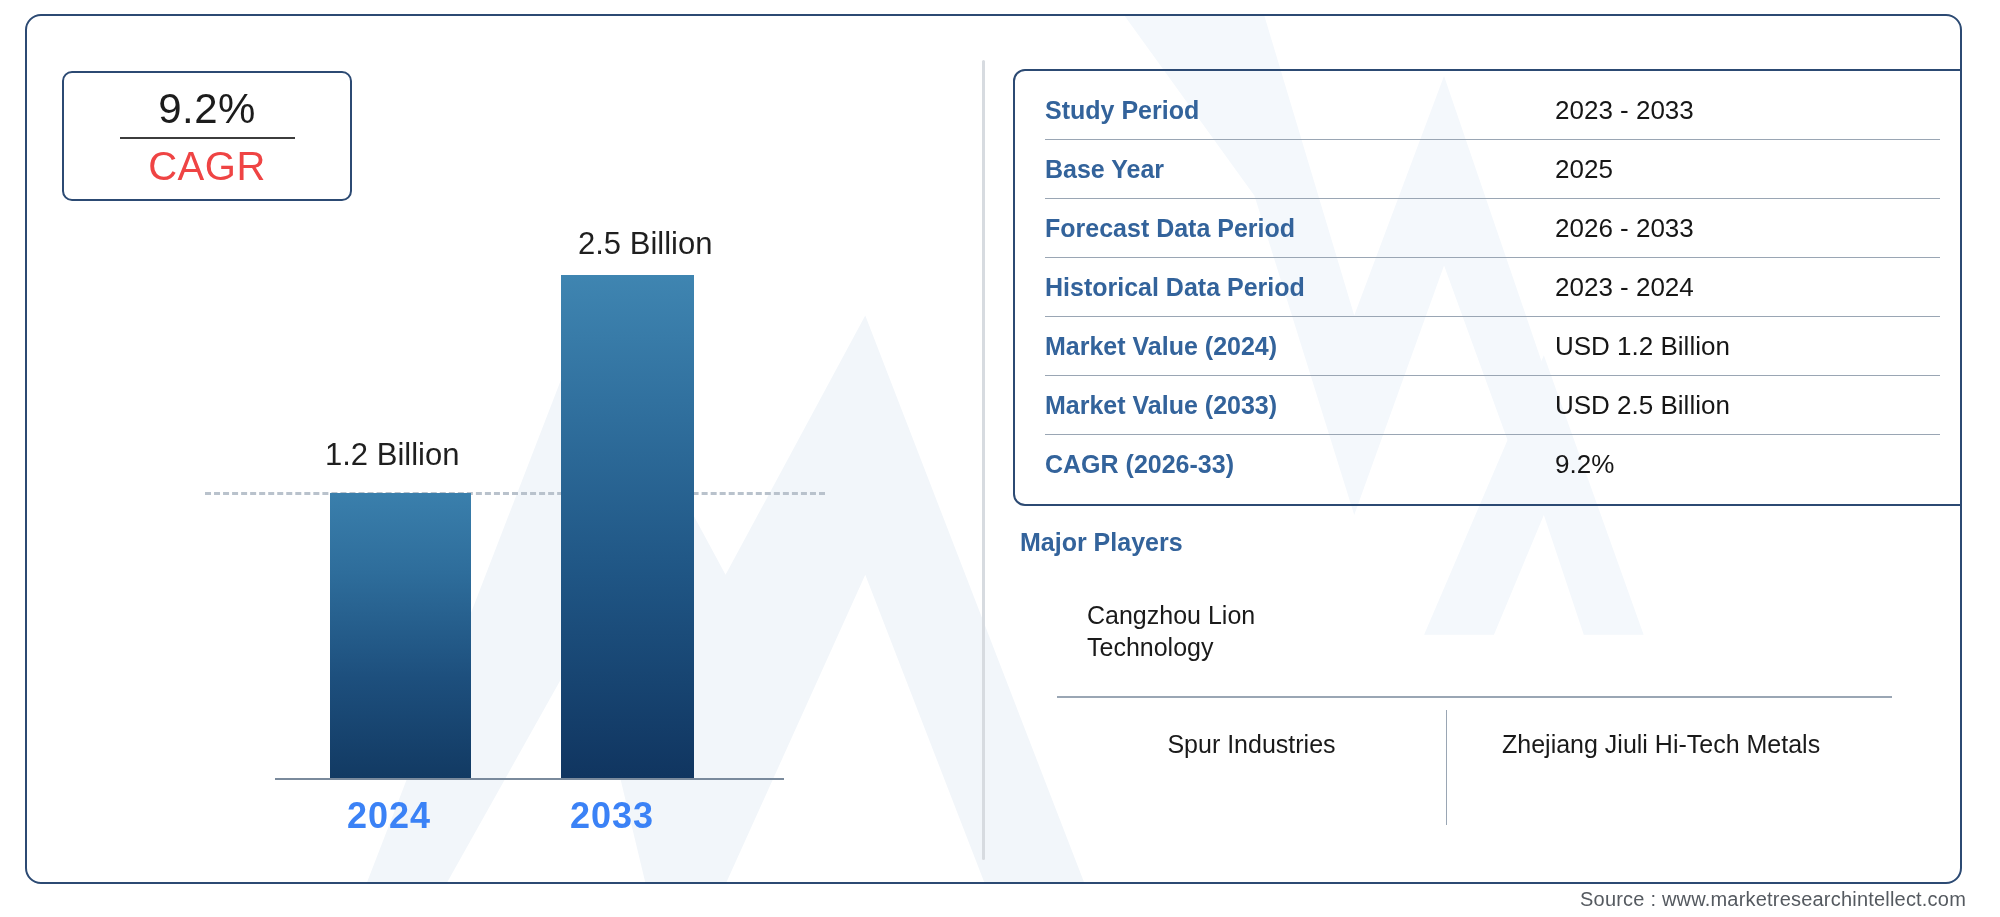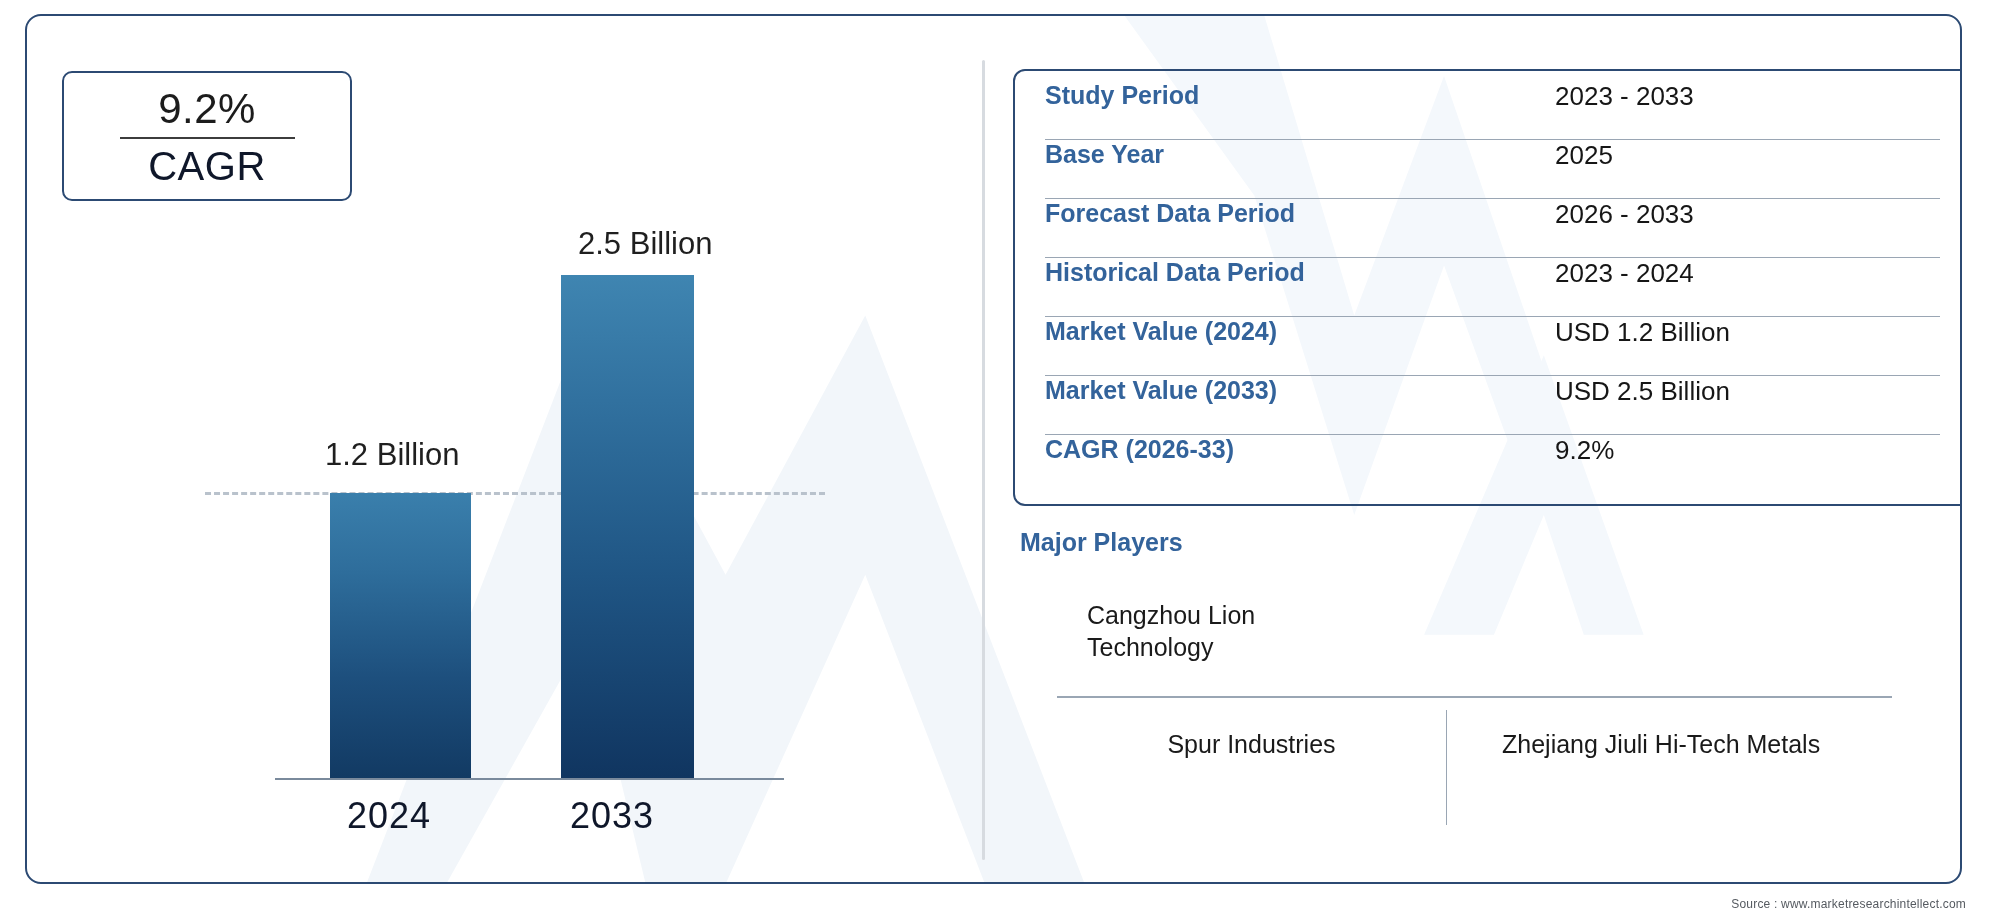--- a/index.html
+++ b/index.html
@@ -72,21 +72,21 @@
     letter-spacing: 0.5px;
   }
   .cagr-rule {
     width: 175px;
     height: 2px;
     background: #3c3c3c;
     margin: 2px 0 4px 0;
   }
   .cagr-label {
     font-size: 40px;
-    color: #0f172a;
+    color: #ef4444;
     line-height: 46px;
     letter-spacing: 0.5px;
   }
 
   
   .chart {
     position: absolute;
     left: 0;
     top: 0;
     width: 930px;
@@ -135,22 +135,22 @@
     font-size: 31px;
     color: #1f1f1f;
     white-space: nowrap;
   }
   .label-2024 { left: 298px; top: 421px; }
   .label-2033 { left: 551px; top: 210px; }
 
   .axis-label {
     position: absolute;
     font-size: 36px;
-    font-weight: normal;
-    color: #0f172a;
+    font-weight: bold;
+    color: #3b82f6;
     letter-spacing: 1px;
   }
   .axis-2024 { left: 320px; top: 779px; }
   .axis-2033 { left: 543px; top: 779px; }
 
   
   .divider {
     position: absolute;
     left: 955px;
     top: 44px;
@@ -176,20 +176,21 @@
     width: 959px;
     height: 437px;
     border: 2px solid #2c4a73;
     border-radius: 12px;
     box-sizing: border-box;
     padding: 10px 30px 10px 30px;
   }
 
   .info-row {
     display: flex;
+    align-items: center;
     height: 58px;
     border-bottom: 1.5px solid #9aa6b4;
   }
   .info-row:last-child { border-bottom: none; }
 
   .info-key {
     width: 510px;
     font-size: 25px;
     font-weight: bold;
     color: #33639b;
@@ -242,21 +243,21 @@
     background: #9aa6b4;
   }
 
   .cell-d { width: 390px; text-align: center; border-right: 1.5px solid #9aa6b4; }
   .cell-e { width: 420px; padding-left: 55px; }
 
   .source {
     position: absolute;
     right: 34px;
     bottom: 6px;
-    font-size: 12px;
+    font-size: 20px;
     color: #555a60;
     letter-spacing: 0.2px;
   }
 </style>
 </head>
 <body>
 
 <div class="page">
 
   <div class="card">

